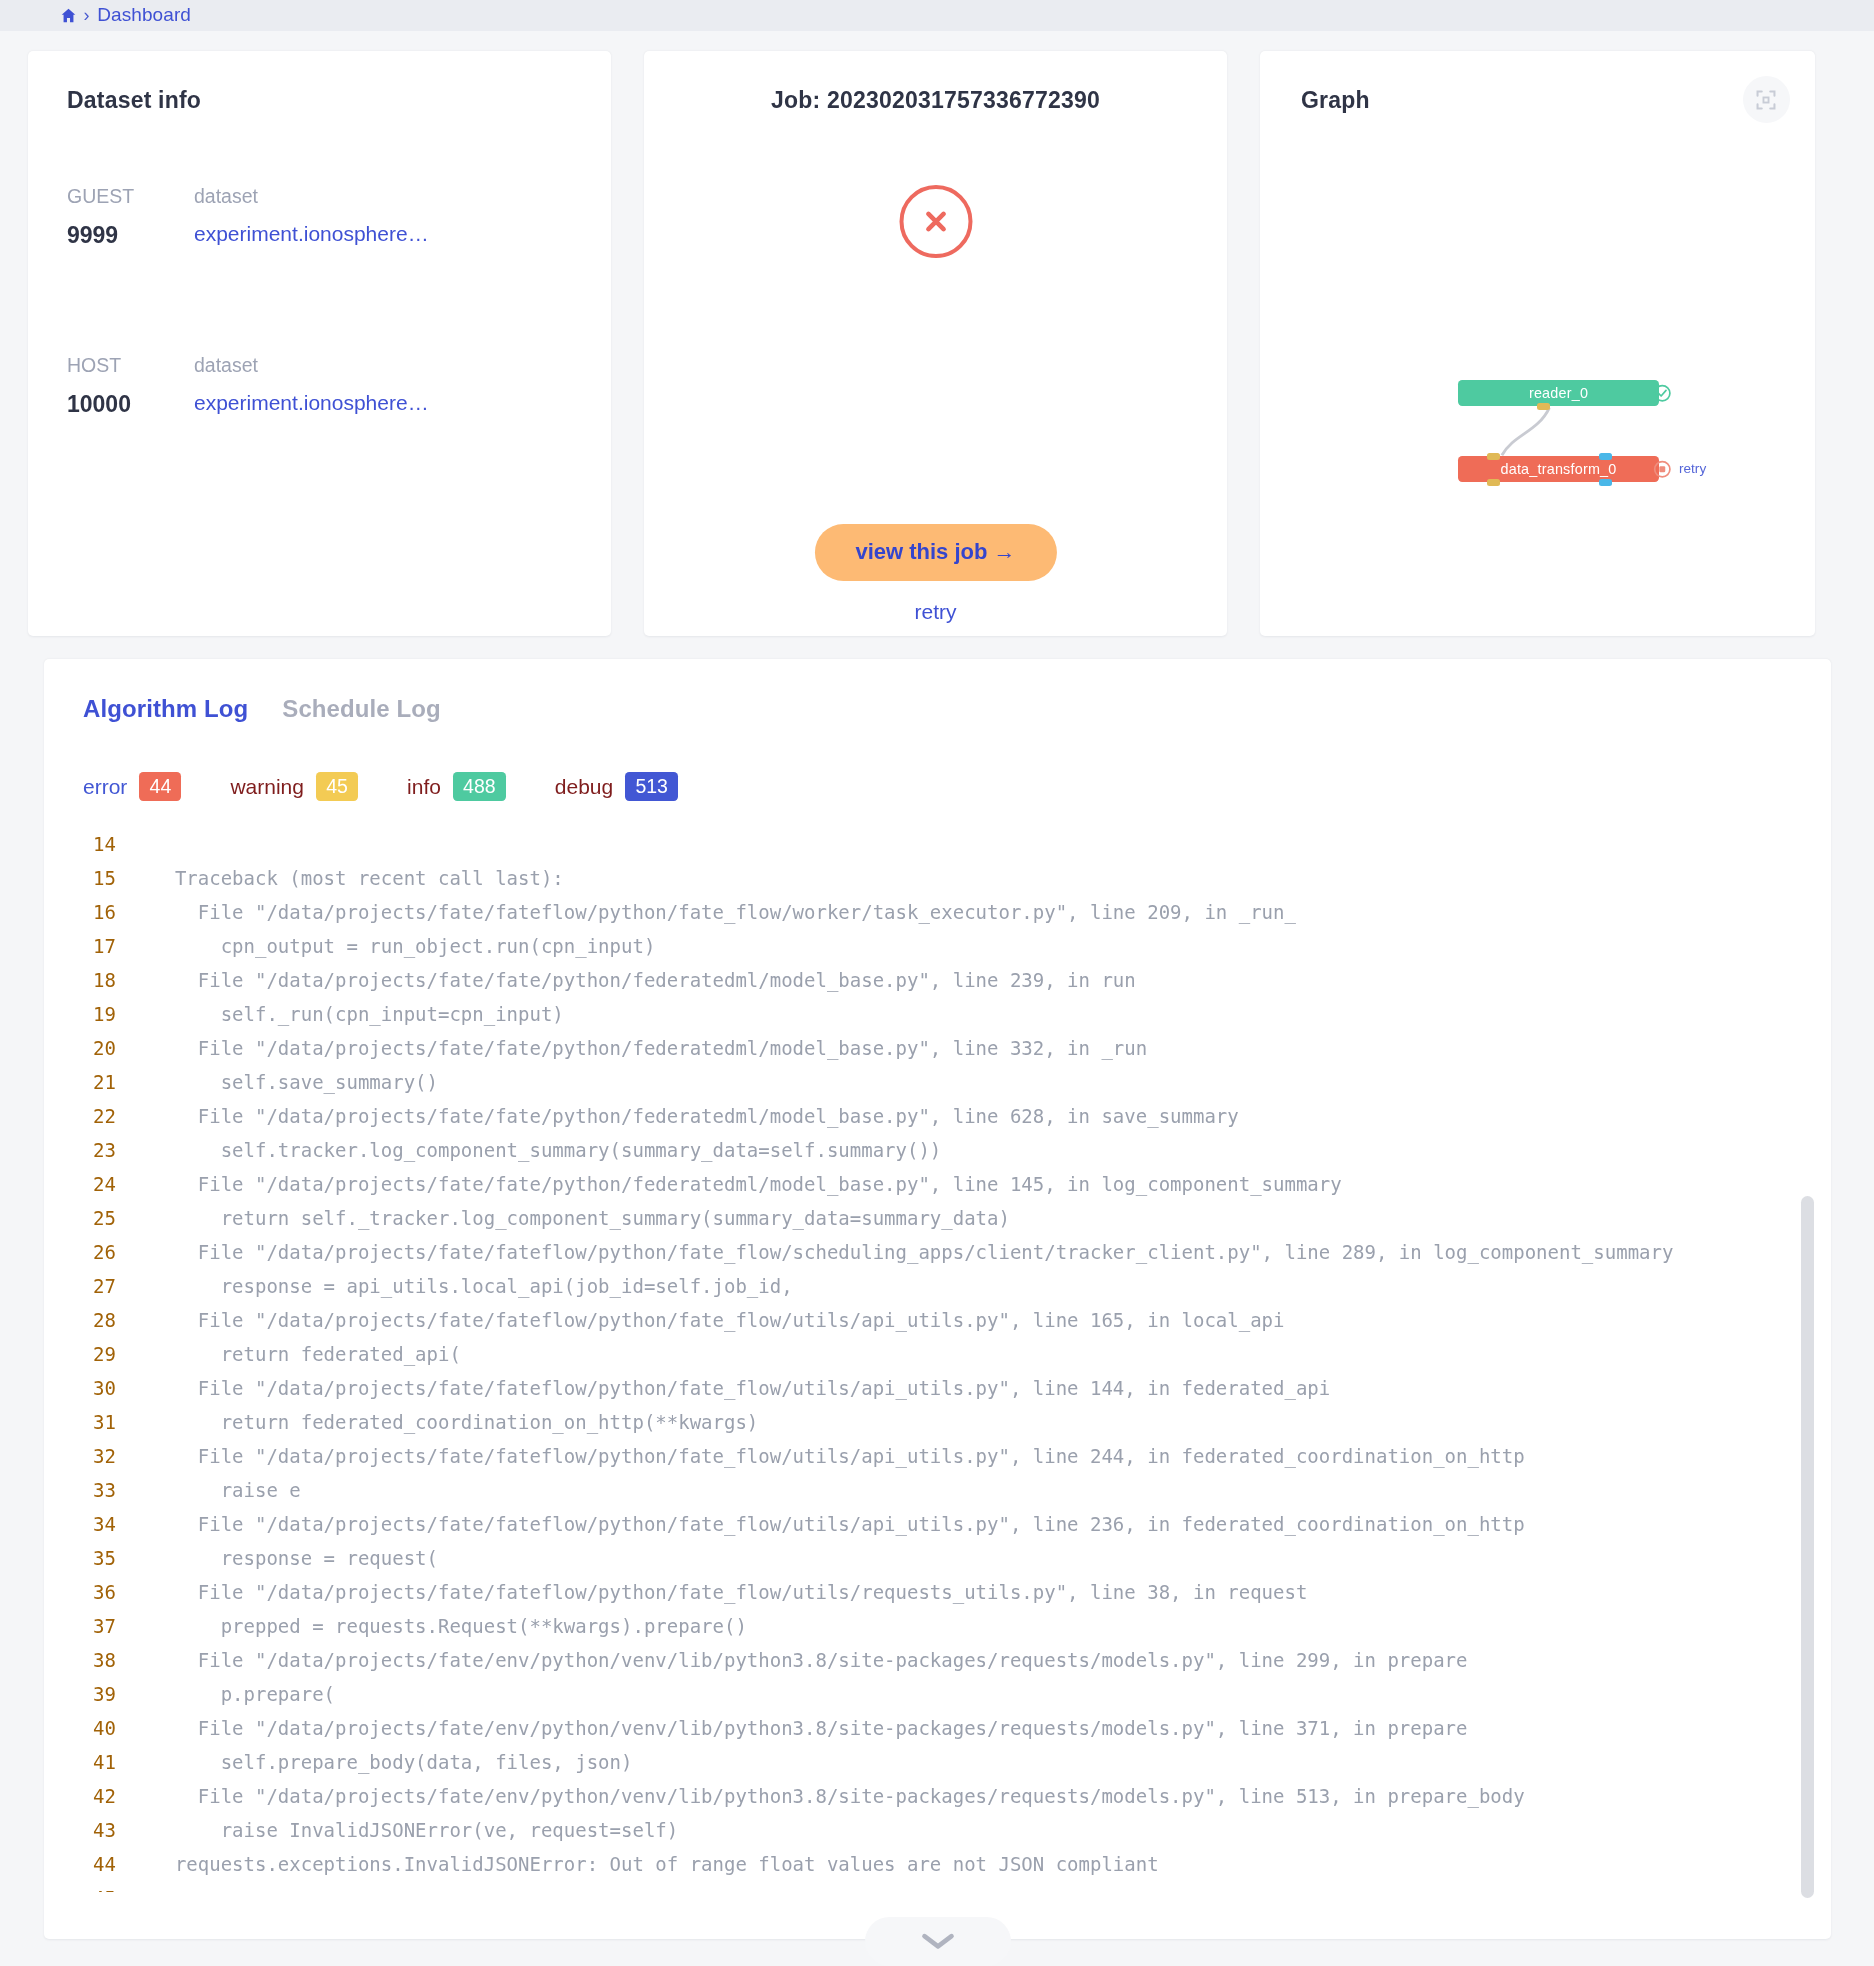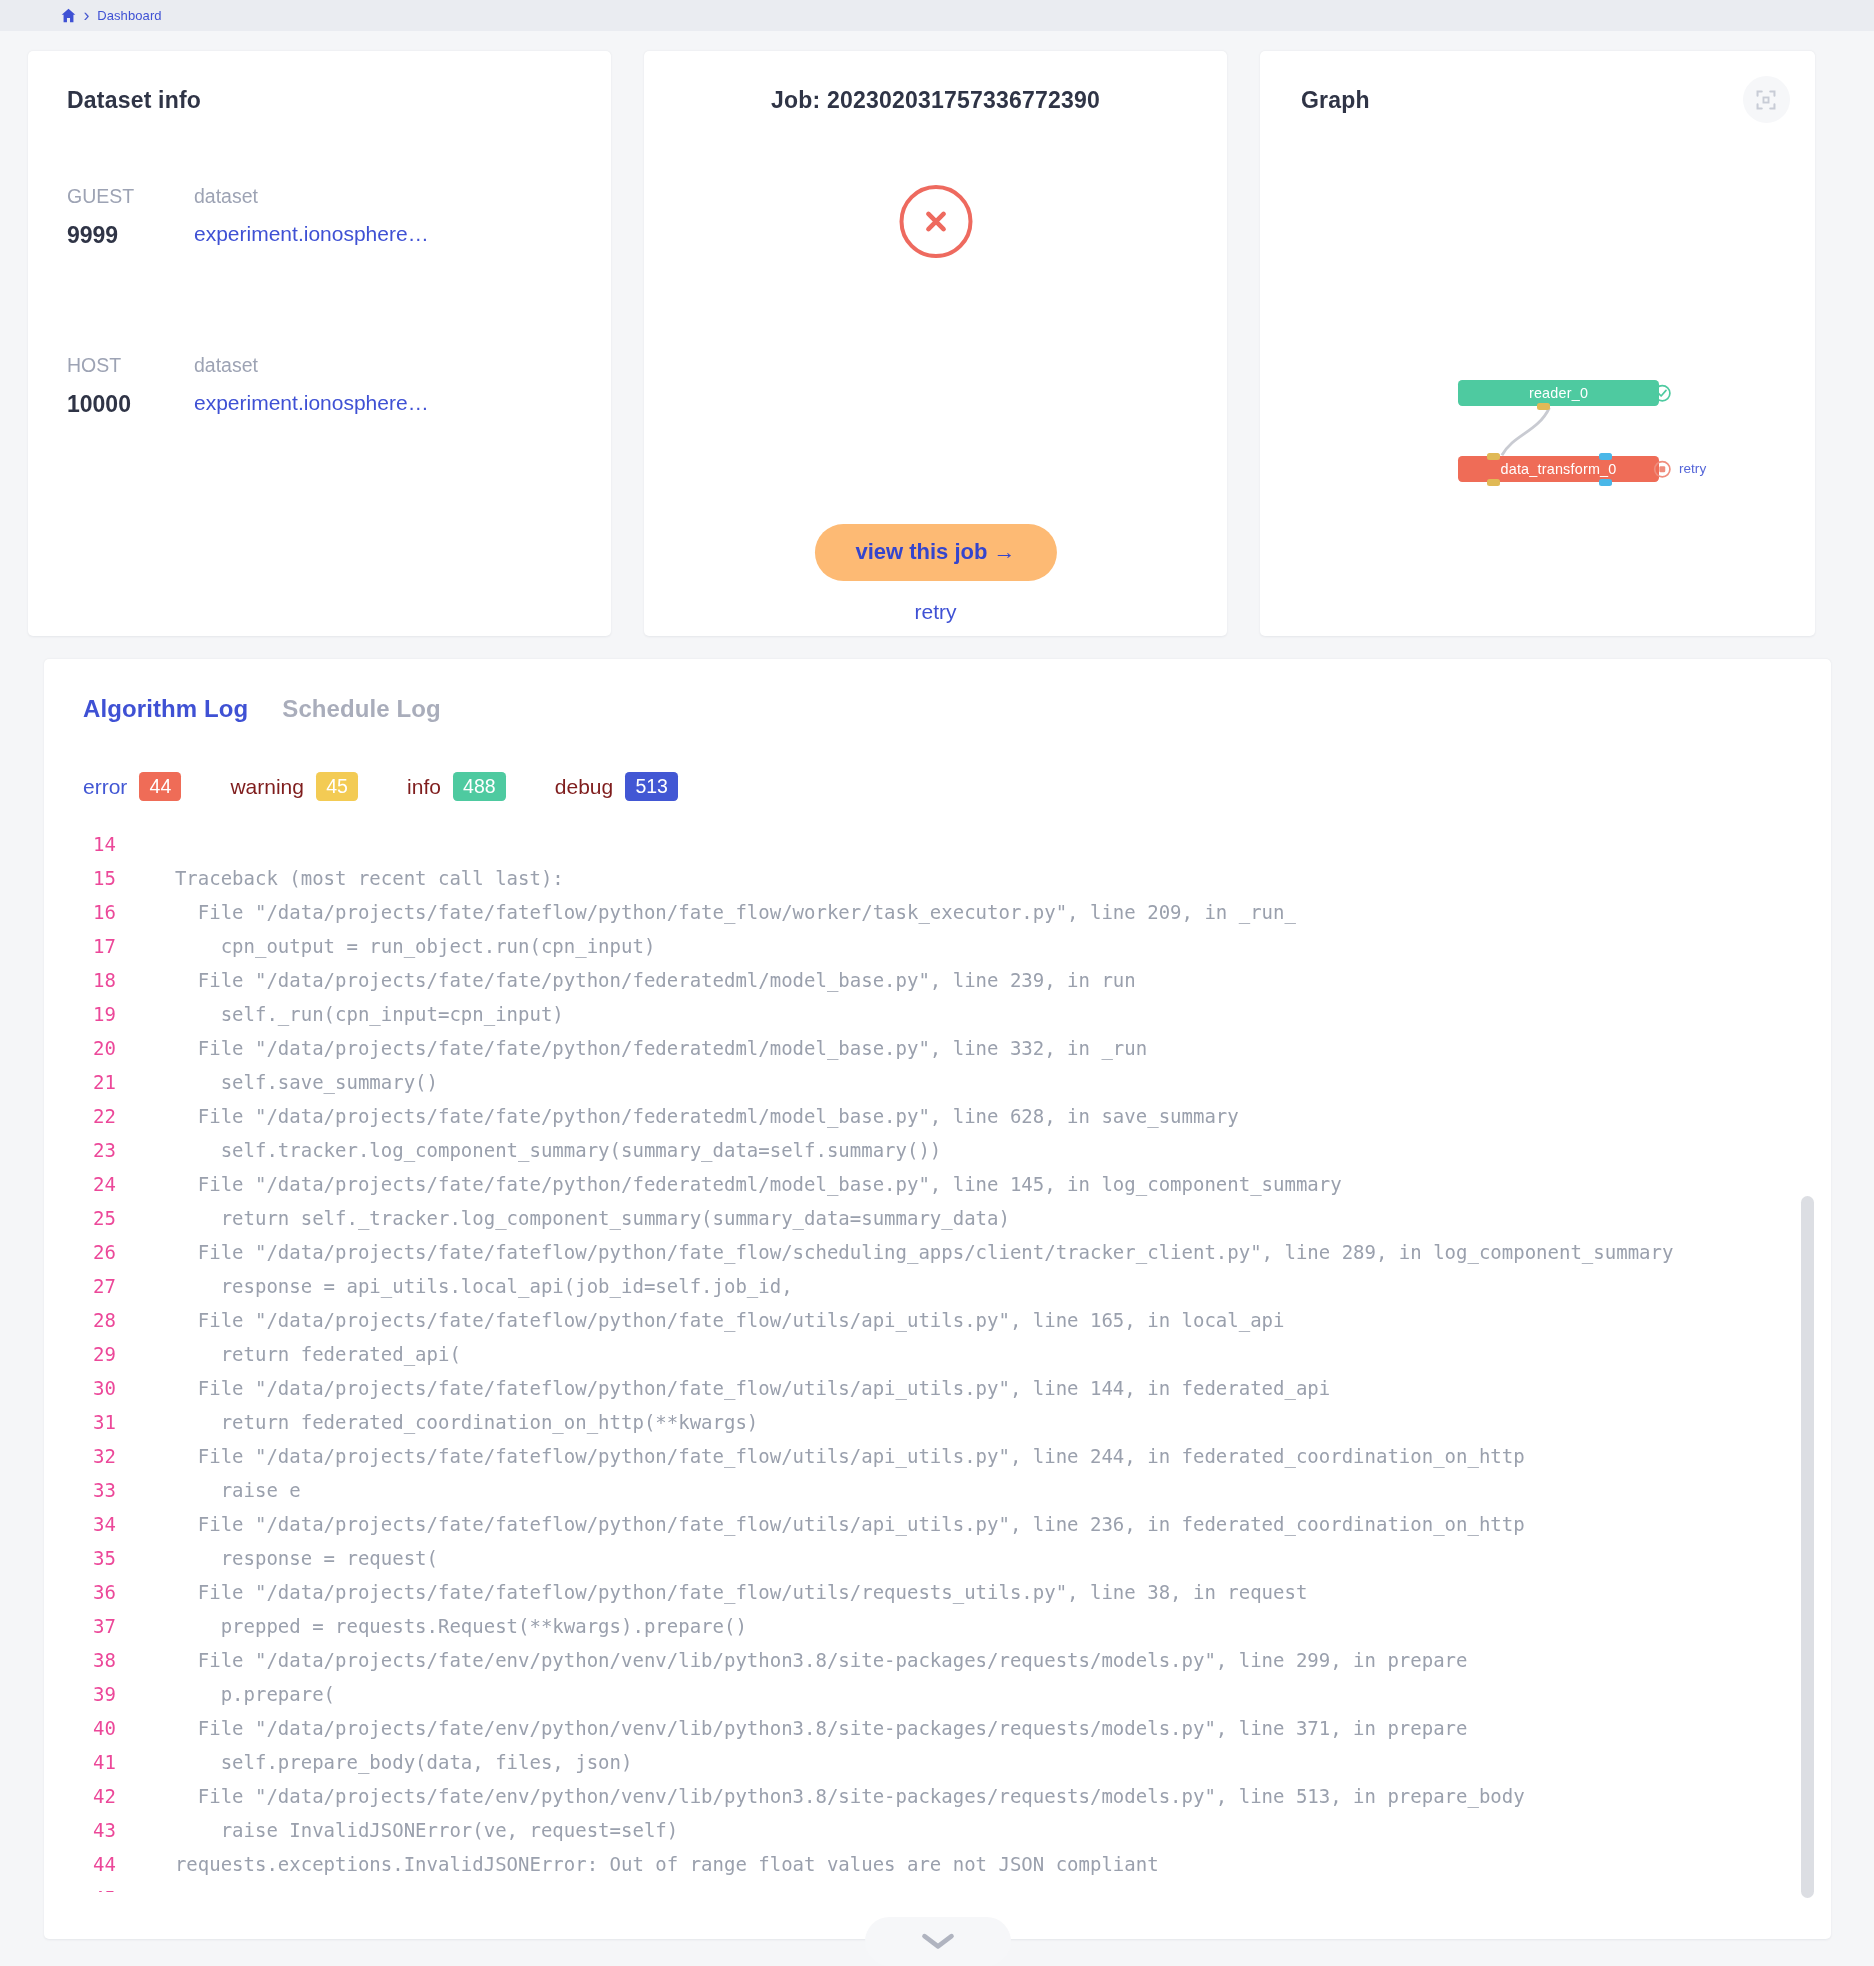--- a/index.html
+++ b/index.html
@@ -27,21 +27,21 @@
     color: #3f51d4;
   }
   .crumb-sep {
     color: #4a5bd0;
     font-size: 18px;
     margin: 0 7.6px 0 6px;
     line-height: 1;
   }
   .crumb-text {
     color: #3f51d4;
-    font-size: 13px;
+    font-size: 19px;
     letter-spacing: 0.1px;
   }
 
   
   .top-row {
     position: absolute;
     left: 28px; top: 51px;
     width: 1787px; height: 585px;
     display: flex;
     gap: 33px;
@@ -261,21 +261,21 @@
     line-height: 34px;
     color: #9aa0ad;
     white-space: pre;
   }
   .log-line { display: flex; }
   .ln-no {
     width: 69px;
     flex: 0 0 69px;
     text-align: right;
     padding-right: 36px;
-    color: #ec4899;
+    color: #a16207;
     user-select: none;
   }
   .ln-text { flex: 1; }
 
   
   .log-scrollbar {
     position: absolute;
     right: 17px; top: 168px;
     width: 12.7px; bottom: 41px;
     border-radius: 6.8px;

